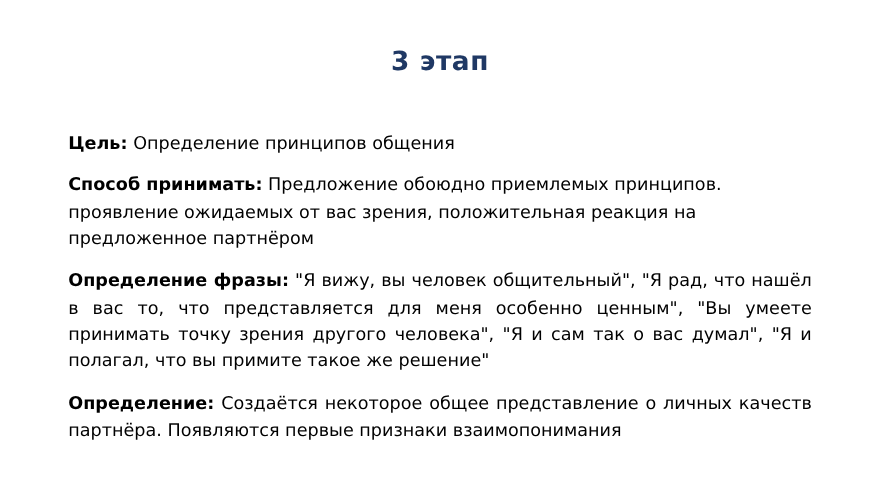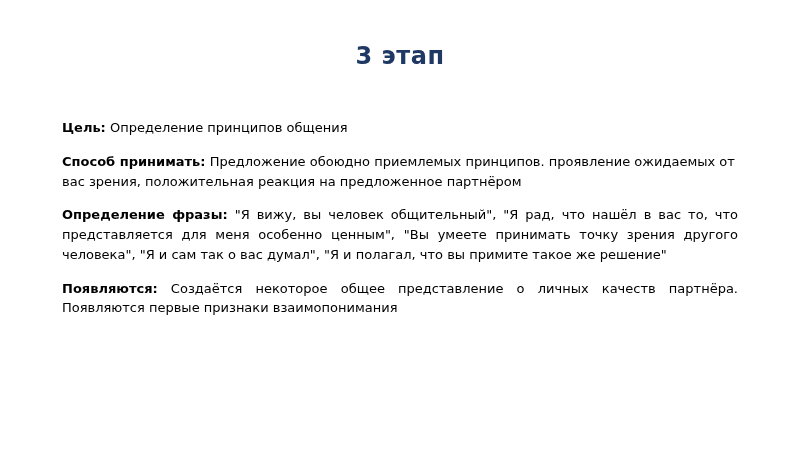--- a/index.html
+++ b/index.html
@@ -31,21 +31,21 @@
     color: #1f3864;
     letter-spacing: 0.5px;
   }
   .body-block {
     position: absolute;
     top: 118px;
     left: 62px;
     width: 676px;
   }
   .para {
-    font-size: 13px;
+    font-size: 16px;
     line-height: 1.52;
     margin: 0 0 14px 0;
     color: #000000;
   }
   .para:last-child {
     margin-bottom: 0;
   }
   .para.justified {
     text-align: justify;
   }
@@ -68,17 +68,17 @@
 
     <p class="para">
       <span class="lead">Способ принимать:</span><span> Предложение обоюдно приемлемых принципов. проявление ожидаемых от вас зрения, положительная реакция на предложенное партнёром</span>
     </p>
 
     <p class="para justified">
       <span class="lead">Определение фразы:</span><span> "Я вижу, вы человек общительный", "Я рад, что нашёл в вас то, что представляется для меня особенно ценным", "Вы умеете принимать точку зрения другого человека", "Я и сам так о вас думал", "Я и полагал, что вы примите такое же решение"</span>
     </p>
 
     <p class="para justified">
-      <span class="lead">Появляются:</span><span> Создаётся некоторое общее представление о личных качеств партнёра. Появляются первые признаки взаимопонимания</span>
+      <span class="lead">Определение:</span><span> Создаётся некоторое общее представление о личных качеств партнёра. Появляются первые признаки взаимопонимания</span>
     </p>
 
   </div>
 </div>
 
 </body></html>

